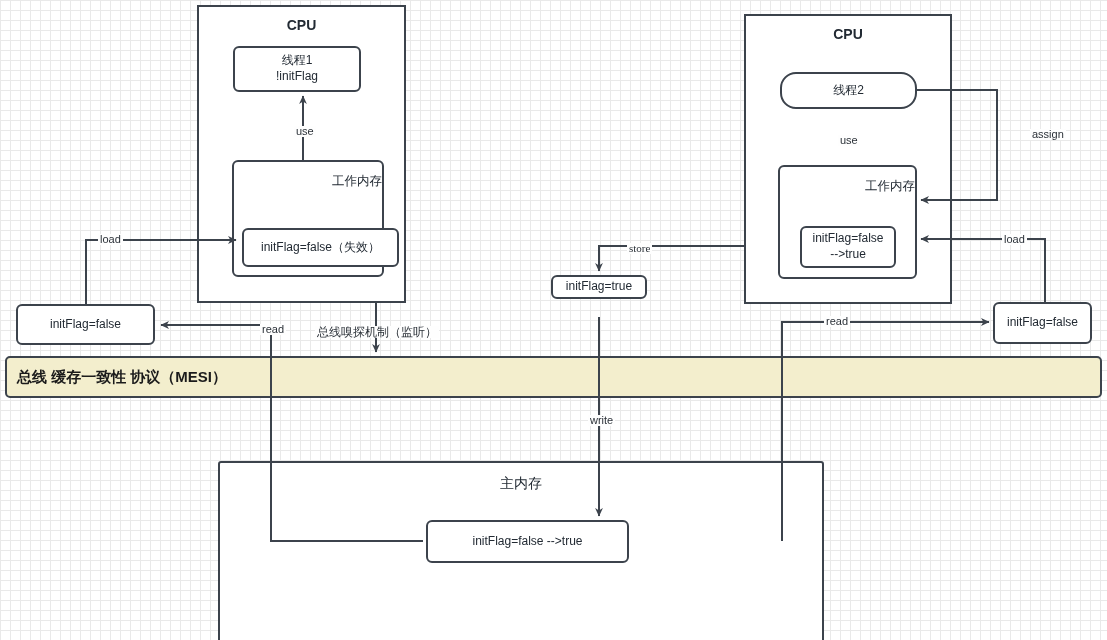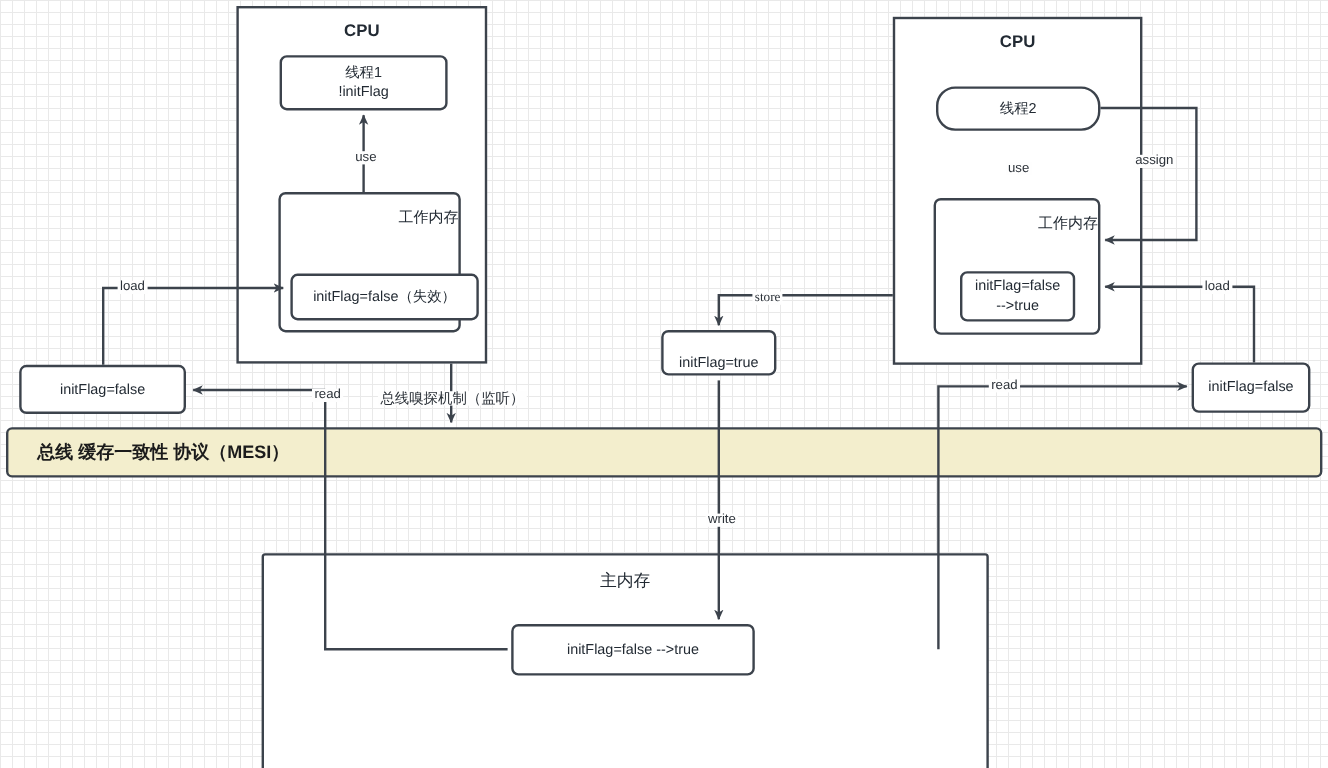--- a/index.html
+++ b/index.html
@@ -61,21 +61,21 @@
     margin-top:31px;
   }
   .bus {
     position:absolute;
     box-sizing:border-box;
     border:2px solid #3c434c;
     background:#f3eecd;
     border-radius:5px;
     display:flex;
     align-items:center;
-    padding-left:24px;
+    padding-left:10px;
     font-weight:bold;
     font-size:15px;
     color:#1b1b1b;
   }
   svg.edges {
     position:absolute; left:0; top:0;
     width:1107px; height:640px;
     pointer-events:none;
   }
   .edge { stroke:#3c434c; stroke-width:2; fill:none; }
@@ -99,21 +99,21 @@
 </style>
 </head>
 <body>
 
 <div id="canvas">
 
   <div class="box cpu" style="left:197px; top:5px; width:209px; height:298px;">
     <span>CPU</span>
   </div>
 
-  <div class="box rounded" style="left:233px; top:46px; width:140px; height:46px;">
+  <div class="box rounded" style="left:233px; top:46px; width:128px; height:46px;">
     <span>线程1
 !initFlag</span>
   </div>
 
   <div class="box wmem rounded" style="left:232px; top:160px; width:152px; height:117px;">
     <span>工作内存</span>
   </div>
 
   <div class="box rounded" style="left:242px; top:228px; width:157px; height:39px;">
     <span>initFlag=false（失效）</span>
@@ -133,21 +133,21 @@
 
   <div class="box rounded" style="left:800px; top:226px; width:96px; height:42px;">
     <span>initFlag=false
 --&gt;true</span>
   </div>
 
   <div class="box rounded" style="left:16px; top:304px; width:139px; height:41px;">
     <span>initFlag=false</span>
   </div>
 
-  <div class="box rounded" style="left:551px; top:275px; width:96px; height:38px;align-items:flex-end;">
+  <div class="box rounded" style="left:551px; top:275px; width:96px; height:24px;">
     <span>initFlag=true</span>
   </div>
 
   <div class="box rounded" style="left:993px; top:302px; width:99px; height:42px;">
     <span>initFlag=false</span>
   </div>
 
   <div class="bus" style="left:5px; top:356px; width:1097px; height:42px;">
     <span>总线 缓存一致性 协议（MESI）</span>
   </div>
@@ -191,24 +191,24 @@
   <div class="lbl" style="left:294px; top:126px;">use</div>
 
   <div class="lbl" style="left:98px; top:234px;">load</div>
 
   <div class="lbl" style="left:260px; top:324px;">read</div>
 
   <div class="lbl cn" style="left:315px; top:326px;">总线嗅探机制（监听）</div>
 
   <div class="lbl" style="left:627px; top:243px;font-family:Liberation Serif, serif;">store</div>
 
-  <div class="lbl" style="left:588px; top:415px;margin-top:13px;">write</div>
+  <div class="lbl" style="left:588px; top:415px;">write</div>
 
   <div class="lbl" style="left:838px; top:135px;">use</div>
 
-  <div class="lbl" style="left:944px; top:129px;">assign</div>
+  <div class="lbl" style="left:1030px; top:129px;">assign</div>
 
   <div class="lbl" style="left:1002px; top:234px;">load</div>
 
   <div class="lbl" style="left:824px; top:316px;">read</div>
 
 
 </div>
 
 </body></html>

